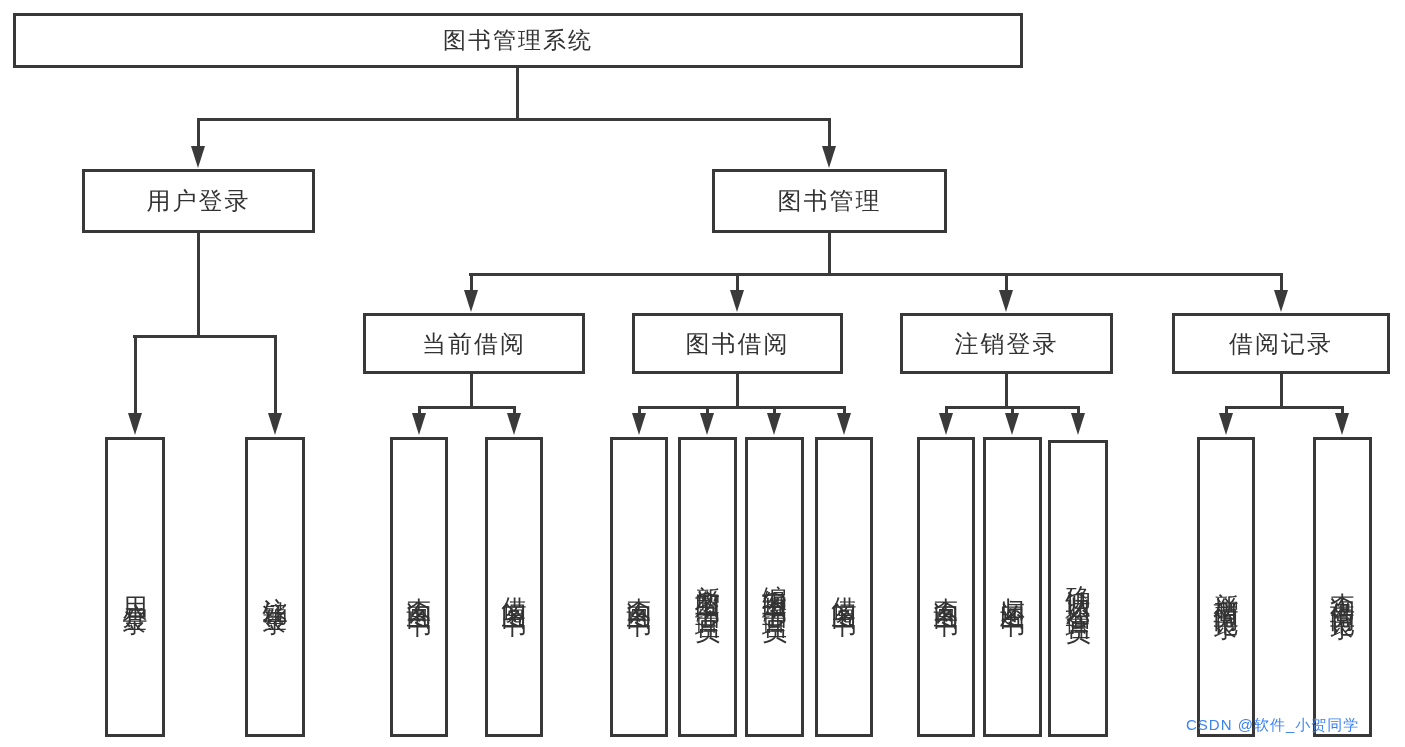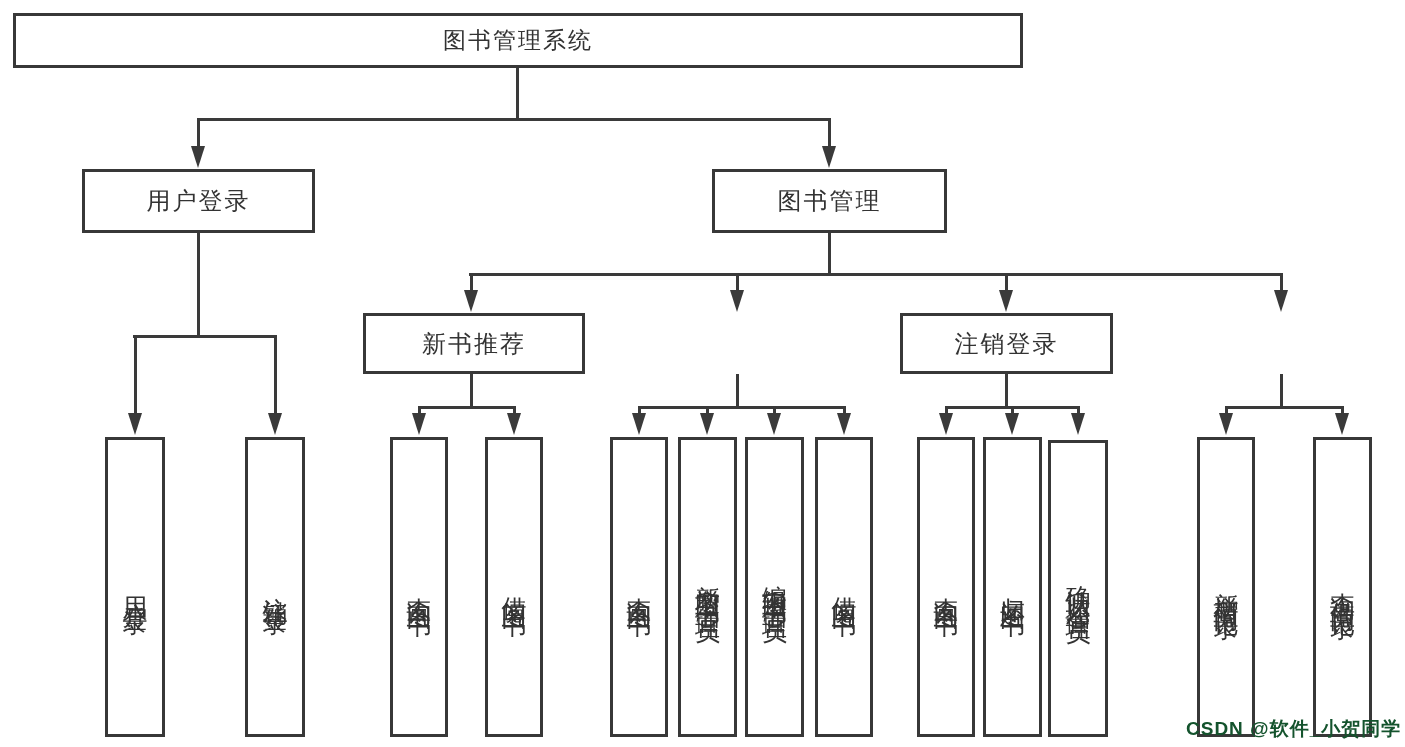--- a/index.html
+++ b/index.html
@@ -36,25 +36,24 @@
     position: absolute;
     width: 0; height: 0;
     border-left: 7px solid transparent;
     border-right: 7px solid transparent;
     border-top: 22px solid #3a3a3a;
   }
   .watermark {
     position: absolute;
     left: 1186px;
     top: 716px;
-    font-size: 19px;
+    font-size: 15px;
     letter-spacing: 1px;
-    color: #14532d;
+    color: #3b82f6;
     white-space: nowrap;
-    font-weight: bold;
   }
 </style>
 </head>
 <body>
 
 <div class="canvas">
 
   <div class="node h-node root-node" style="left:13px; top:13px; width:1010px; height:55px;">
     <span>图书管理系统</span>
   </div>
@@ -85,24 +84,30 @@
   <div class="vline" style="left:470px; top:273px; height:20px;"></div>
   <div class="arrow" style="left:464px; top:290px;"></div>
   <div class="vline" style="left:736px; top:273px; height:20px;"></div>
   <div class="arrow" style="left:730px; top:290px;"></div>
   <div class="vline" style="left:1005px; top:273px; height:20px;"></div>
   <div class="arrow" style="left:999px; top:290px;"></div>
   <div class="vline" style="left:1280px; top:273px; height:20px;"></div>
   <div class="arrow" style="left:1274px; top:290px;"></div>
 
   <div class="node h-node" style="left:363px; top:313px; width:222px; height:61px;">
-    <span>新书推荐</span>
+    <span>当前借阅</span>
+  </div>
+  <div class="node h-node" style="left:632px; top:313px; width:211px; height:61px;">
+    <span>图书借阅</span>
   </div>
   <div class="node h-node" style="left:900px; top:313px; width:213px; height:61px;">
     <span>注销登录</span>
+  </div>
+  <div class="node h-node" style="left:1172px; top:313px; width:218px; height:61px;">
+    <span>借阅记录</span>
   </div>
 
   <div class="vline" style="left:470px; top:374px; height:35px;"></div>
   <div class="hline" style="left:418px; top:406px; width:97px;"></div>
   <div class="vline" style="left:418px; top:406px; height:10px;"></div>
   <div class="arrow" style="left:412px; top:413px;"></div>
   <div class="vline" style="left:513px; top:406px; height:10px;"></div>
   <div class="arrow" style="left:507px; top:413px;"></div>
 
   <div class="vline" style="left:736px; top:374px; height:35px;"></div>

